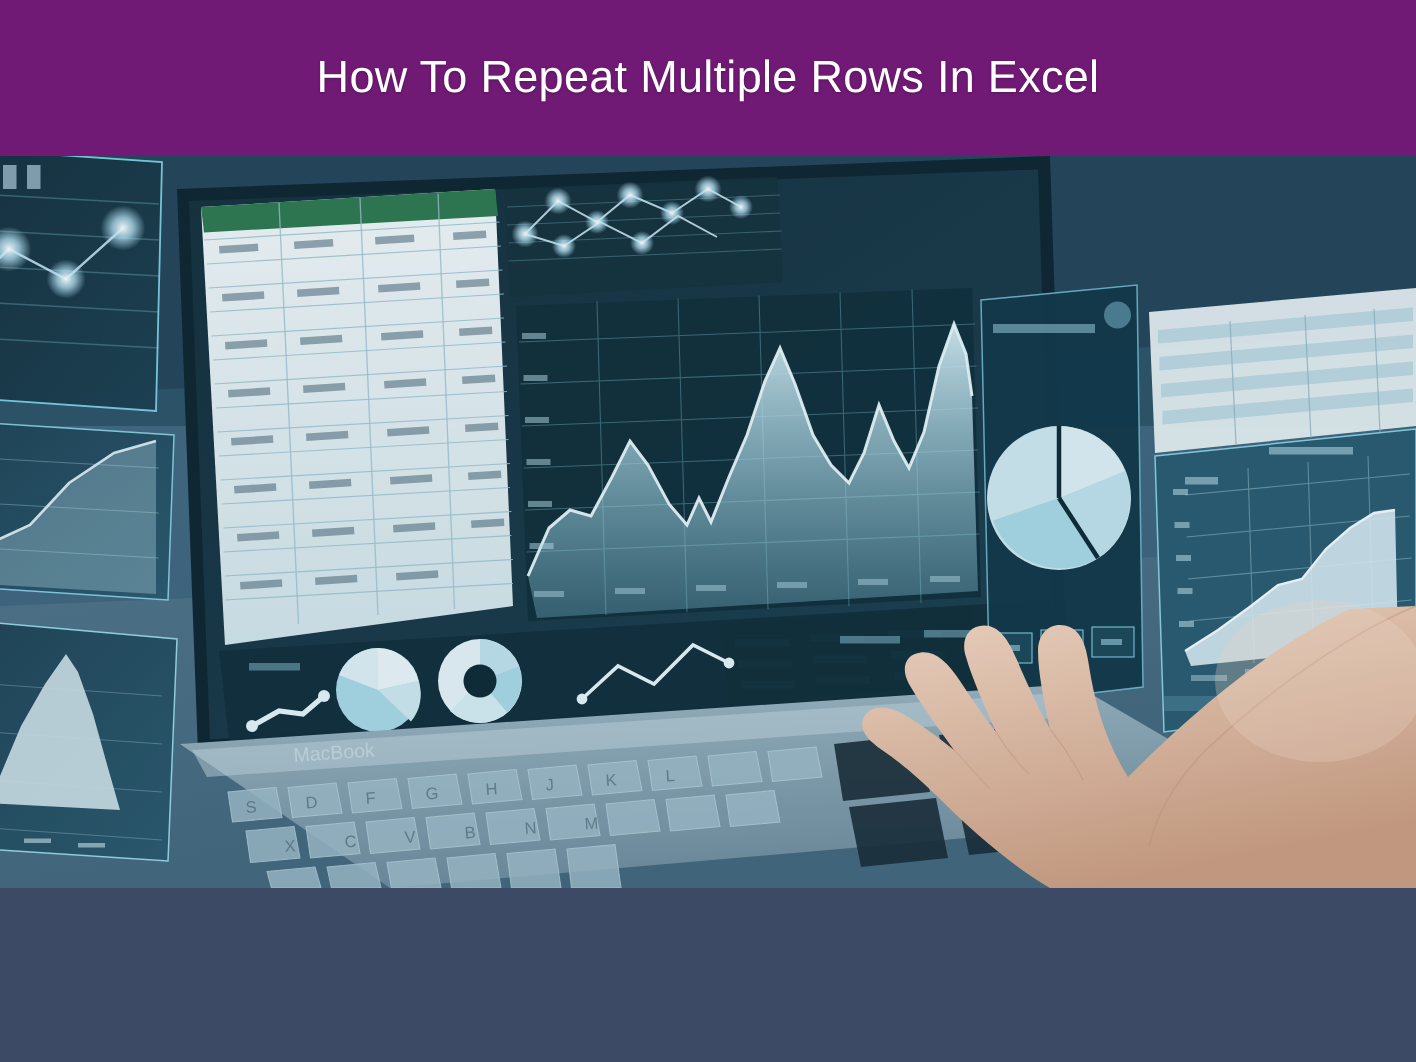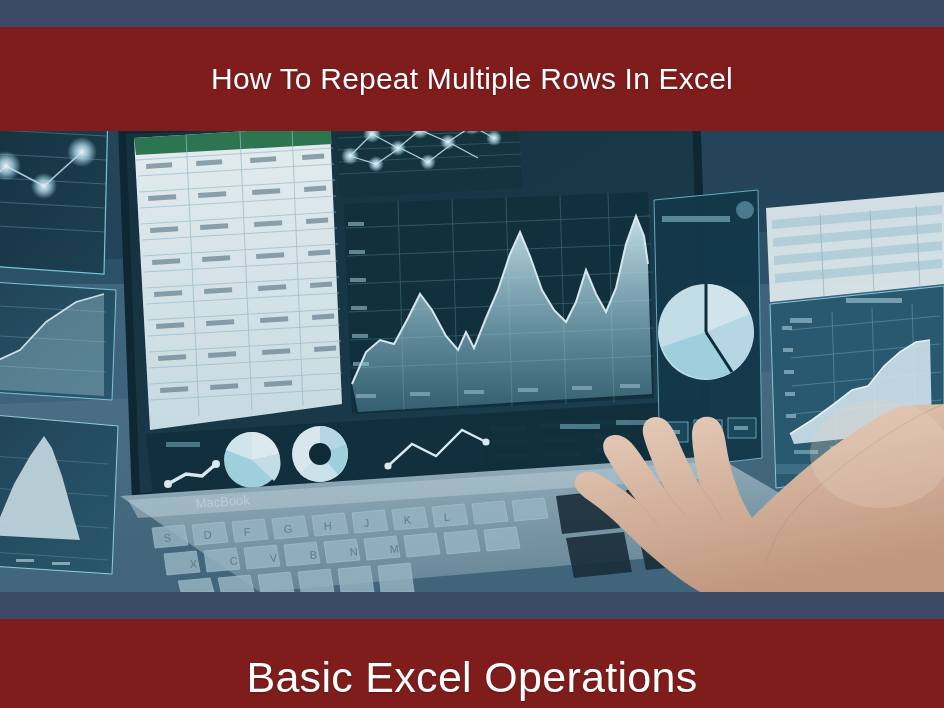--- a/index.html
+++ b/index.html
@@ -8,24 +8,23 @@
   #card{
     position:relative;
     width:944px;height:708px;
     background:#3c4a66;
     overflow:hidden;
   }
 
   
   .banner{
     position:absolute;left:0;width:944px;
-    background:#7f1d1d;
+    background:#701a75;
     display:flex;align-items:center;justify-content:center;
     z-index:40;
-    margin-top:27px;
   }
   #header-banner{top:0;height:104px;}
   #footer-banner{top:592px;height:116px;}
 
   #page-title{
     color:#ffffff;
     font-size:30px;
     font-weight:400;
     letter-spacing:.2px;
     white-space:nowrap;
@@ -504,17 +503,14 @@
           <path d="M664,384 C670,394 678,404 686,412" fill="none" stroke="#c89a7e" stroke-width="1" opacity=".4"></path>
           <path d="M636,396 C644,404 652,414 660,422" fill="none" stroke="#c89a7e" stroke-width="1" opacity=".35"></path>
           <ellipse cx="880" cy="350" rx="70" ry="54" fill="#f8e2d2" opacity=".28"></ellipse>
         </g>
 
         <rect x="0" y="0" width="944" height="488" fill="#0d2330" opacity=".06"></rect>
       </g>
     </svg>
   </div>
 
-  <div class="banner" id="footer-banner">
-    <div id="footer-title">Basic Excel Operations</div>
-  </div>
 
 </div>
 
 </body></html>

